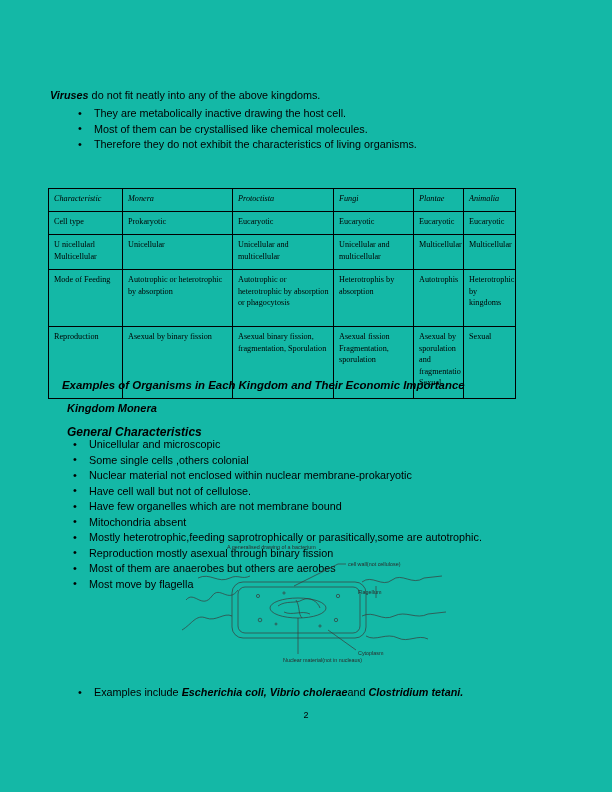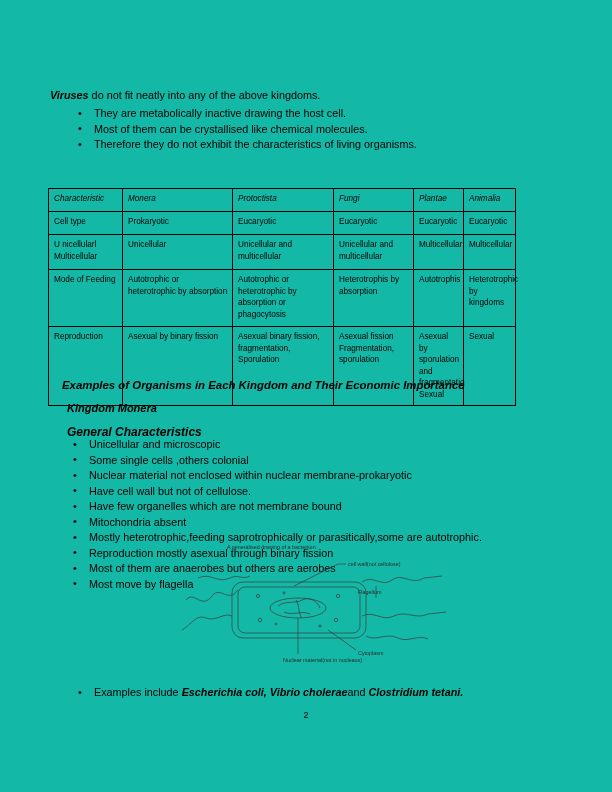--- a/index.html
+++ b/index.html
@@ -74,20 +74,21 @@
     table-layout: fixed;
     font-size: 8.2px;
   }
   .kingdom-table td, .kingdom-table th {
     border: 1px solid #000000;
     vertical-align: top;
     padding: 4px 4px 4px 5px;
     line-height: 11.6px;
     font-weight: normal;
     text-align: left;
+    font-family: Liberation Serif, serif;
   }
   .kingdom-table thead td {
     font-style: italic;
   }
   .col-0 { width: 64px; }
   .col-1 { width: 100px; margin-left: 12px; }
   .col-2 { width: 91px; }
   .col-3 { width: 70px; }
   .col-4 { width: 40px; }
   .col-5 { width: 42px; }

